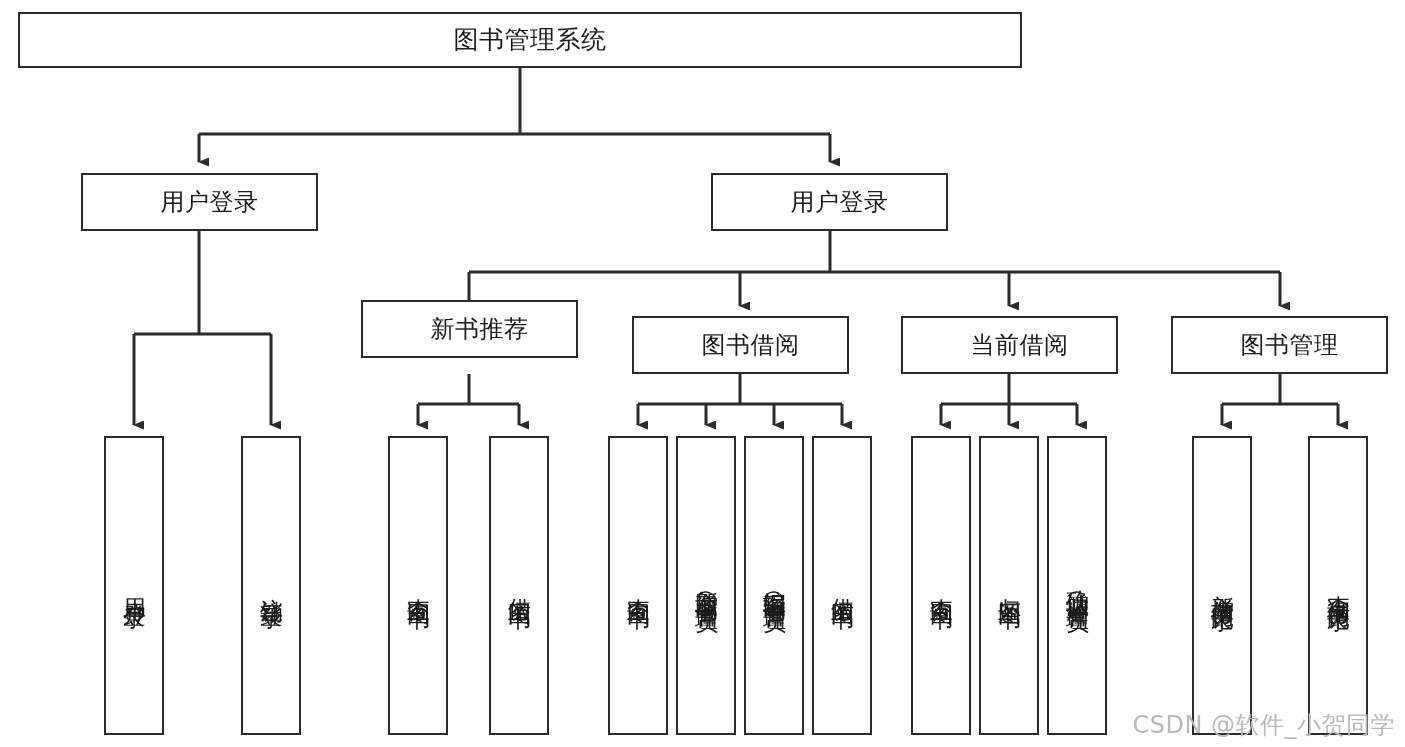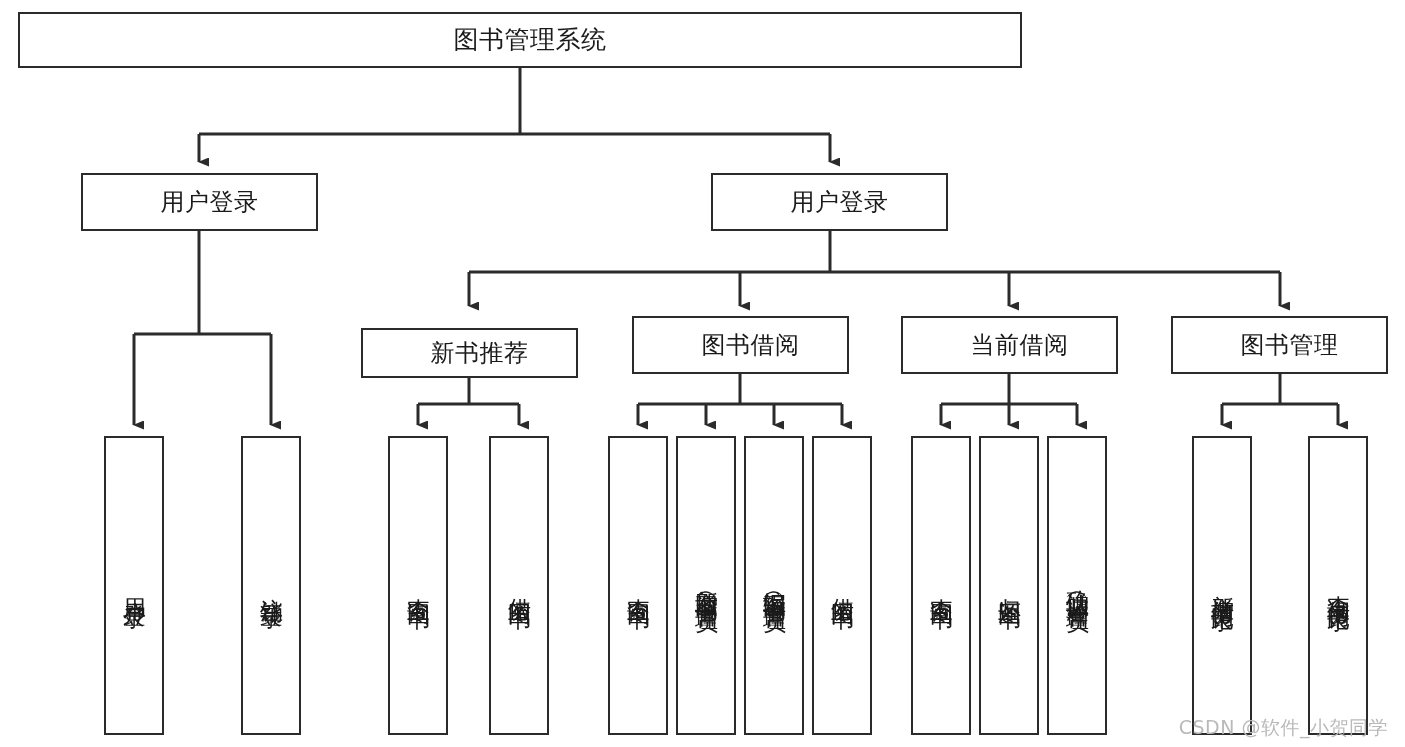--- a/index.html
+++ b/index.html
@@ -60,24 +60,24 @@
     writing-mode: vertical-rl;
     text-orientation: upright;
     font-size: 23px;
     line-height: 1.12;
     letter-spacing: 3px;
     max-height: 285px;
     white-space: normal;
   }
   #watermark {
     position: absolute;
-    right: 17px;
+    right: 10px;
     bottom: 6px;
     font-family: "DejaVu Sans", "Liberation Sans", sans-serif;
-    font-size: 19px;
+    font-size: 24px;
     color: #b9b9b9;
     white-space: nowrap;
     letter-spacing: 0.5px;
   }
 </style>
 </head>
 <body>
 
 <div id="diagram-root">
 
@@ -135,21 +135,21 @@
     <span class="node-label">图书管理系统</span>
   </div>
 
   <div class="node level2" style="left:81px; top:173px; width:237px; height:58px;">
     <span class="node-label">用户登录</span>
   </div>
   <div class="node level2" style="left:711px; top:173px; width:237px; height:58px;">
     <span class="node-label">用户登录</span>
   </div>
 
-  <div class="node level3" style="left:361px; top:328px; width:217px; height:50px;">
+  <div class="node level3" style="left:361px; top:300px; width:217px; height:58px;">
     <span class="node-label">新书推荐</span>
   </div>
   <div class="node level3" style="left:632px; top:316px; width:217px; height:58px;">
     <span class="node-label">图书借阅</span>
   </div>
   <div class="node level3" style="left:901px; top:316px; width:217px; height:58px;">
     <span class="node-label">当前借阅</span>
   </div>
   <div class="node level3" style="left:1171px; top:316px; width:217px; height:58px;">
     <span class="node-label">图书管理</span>

